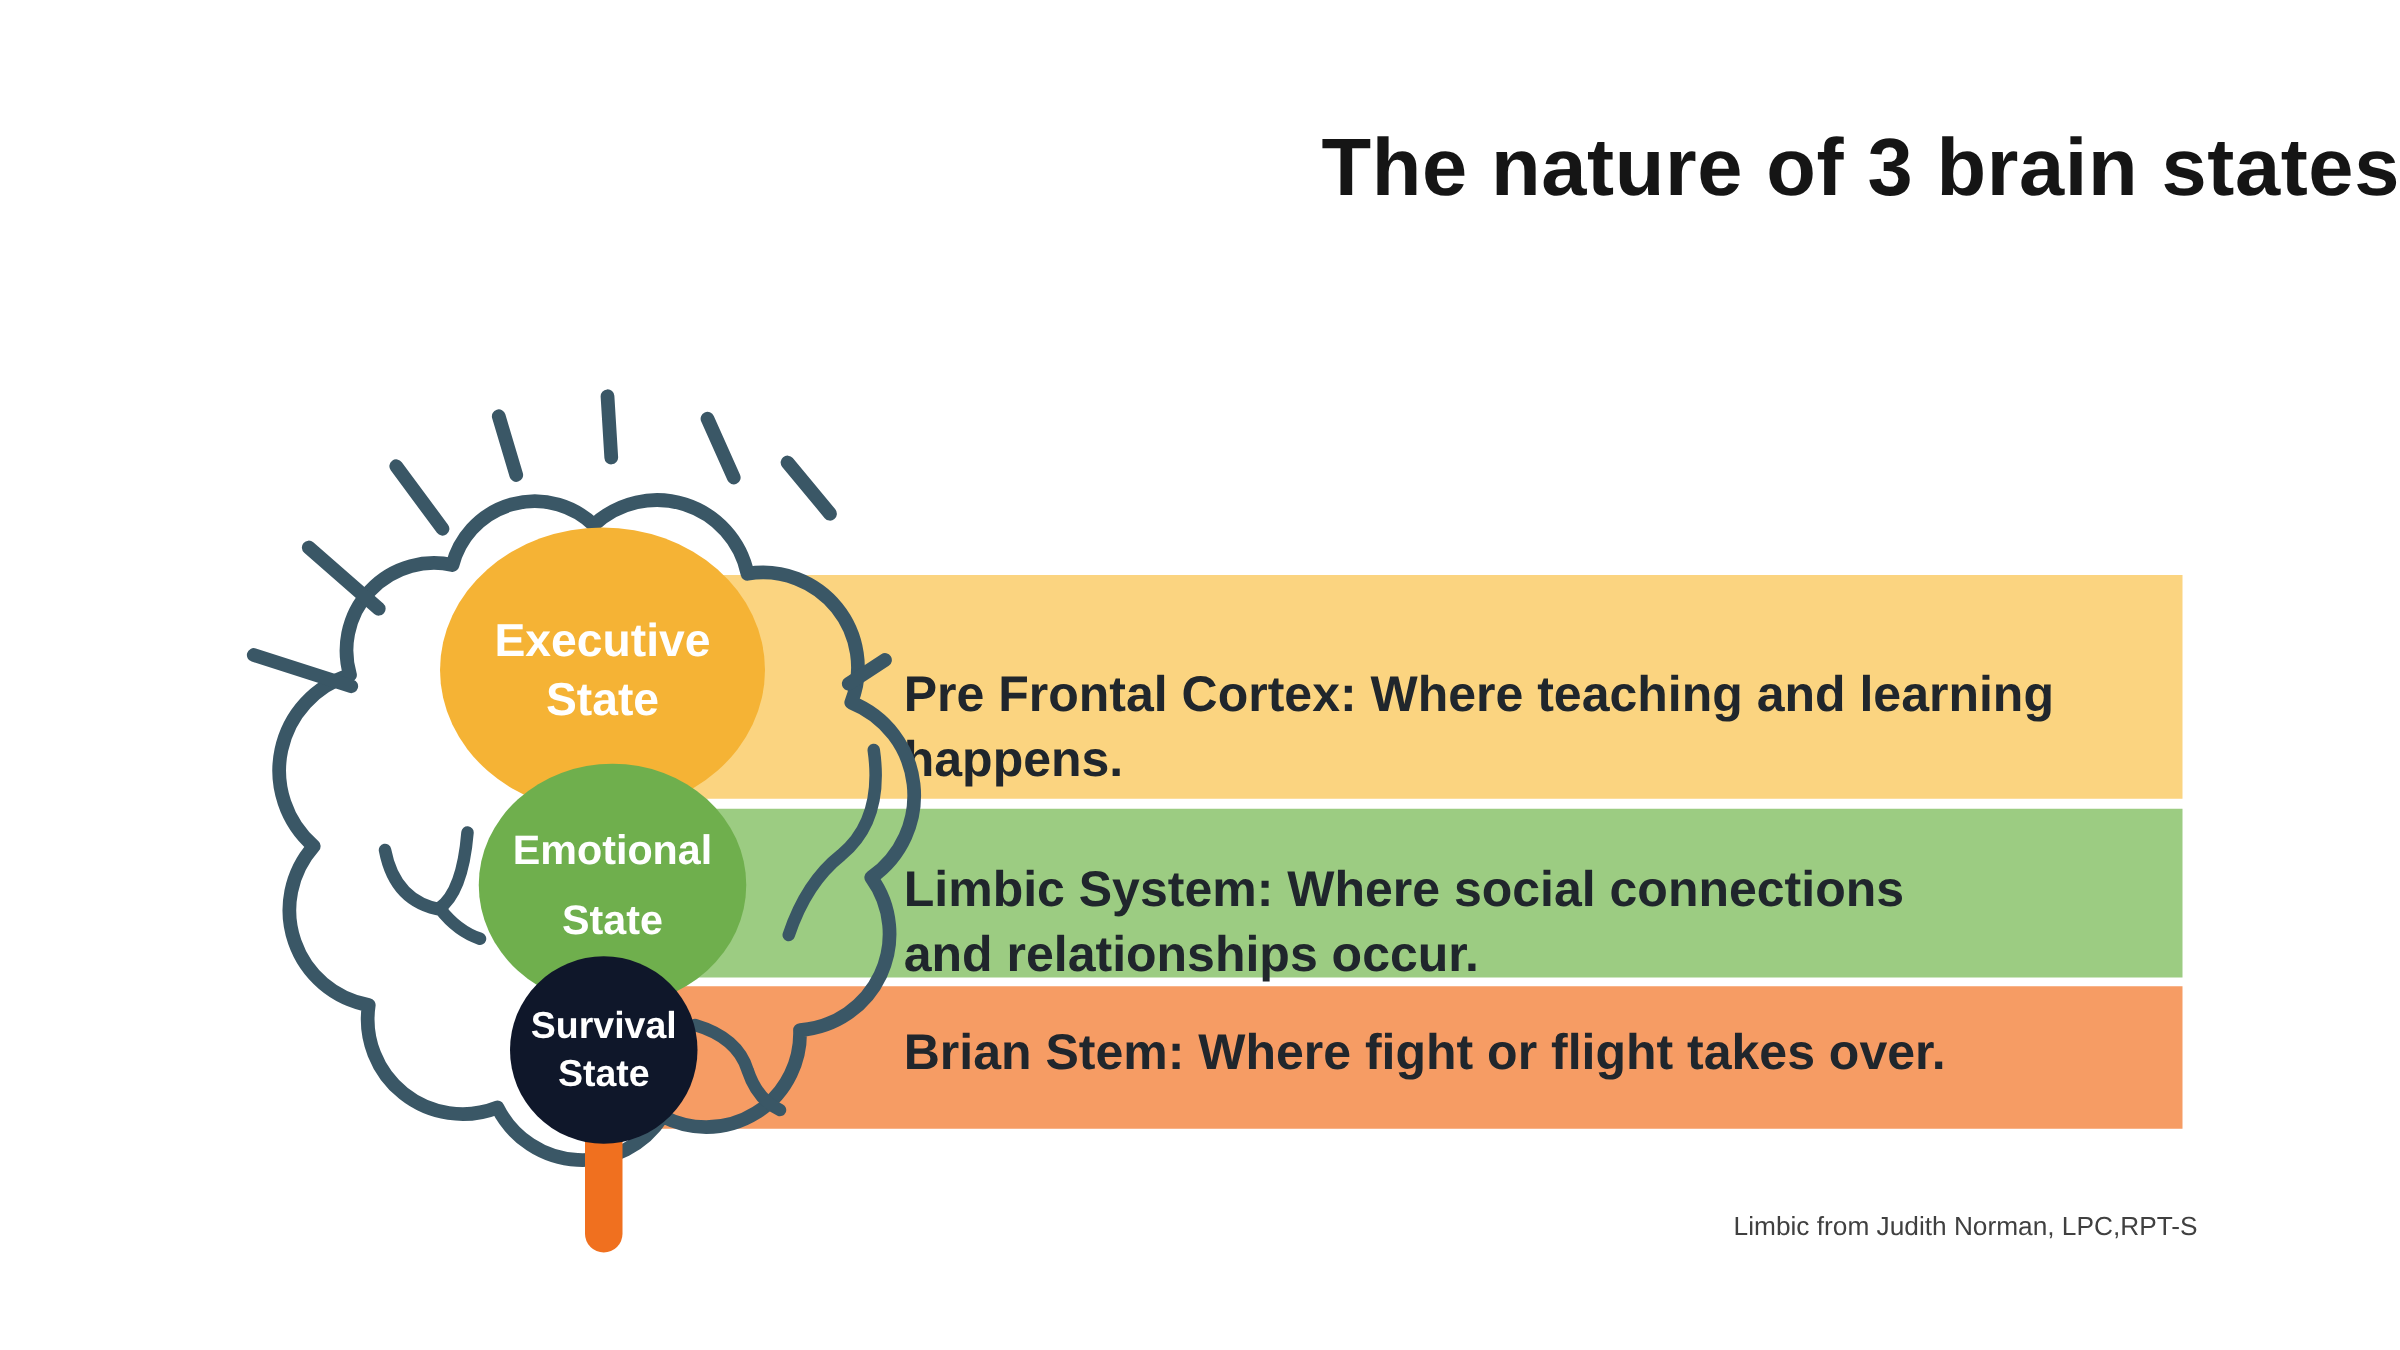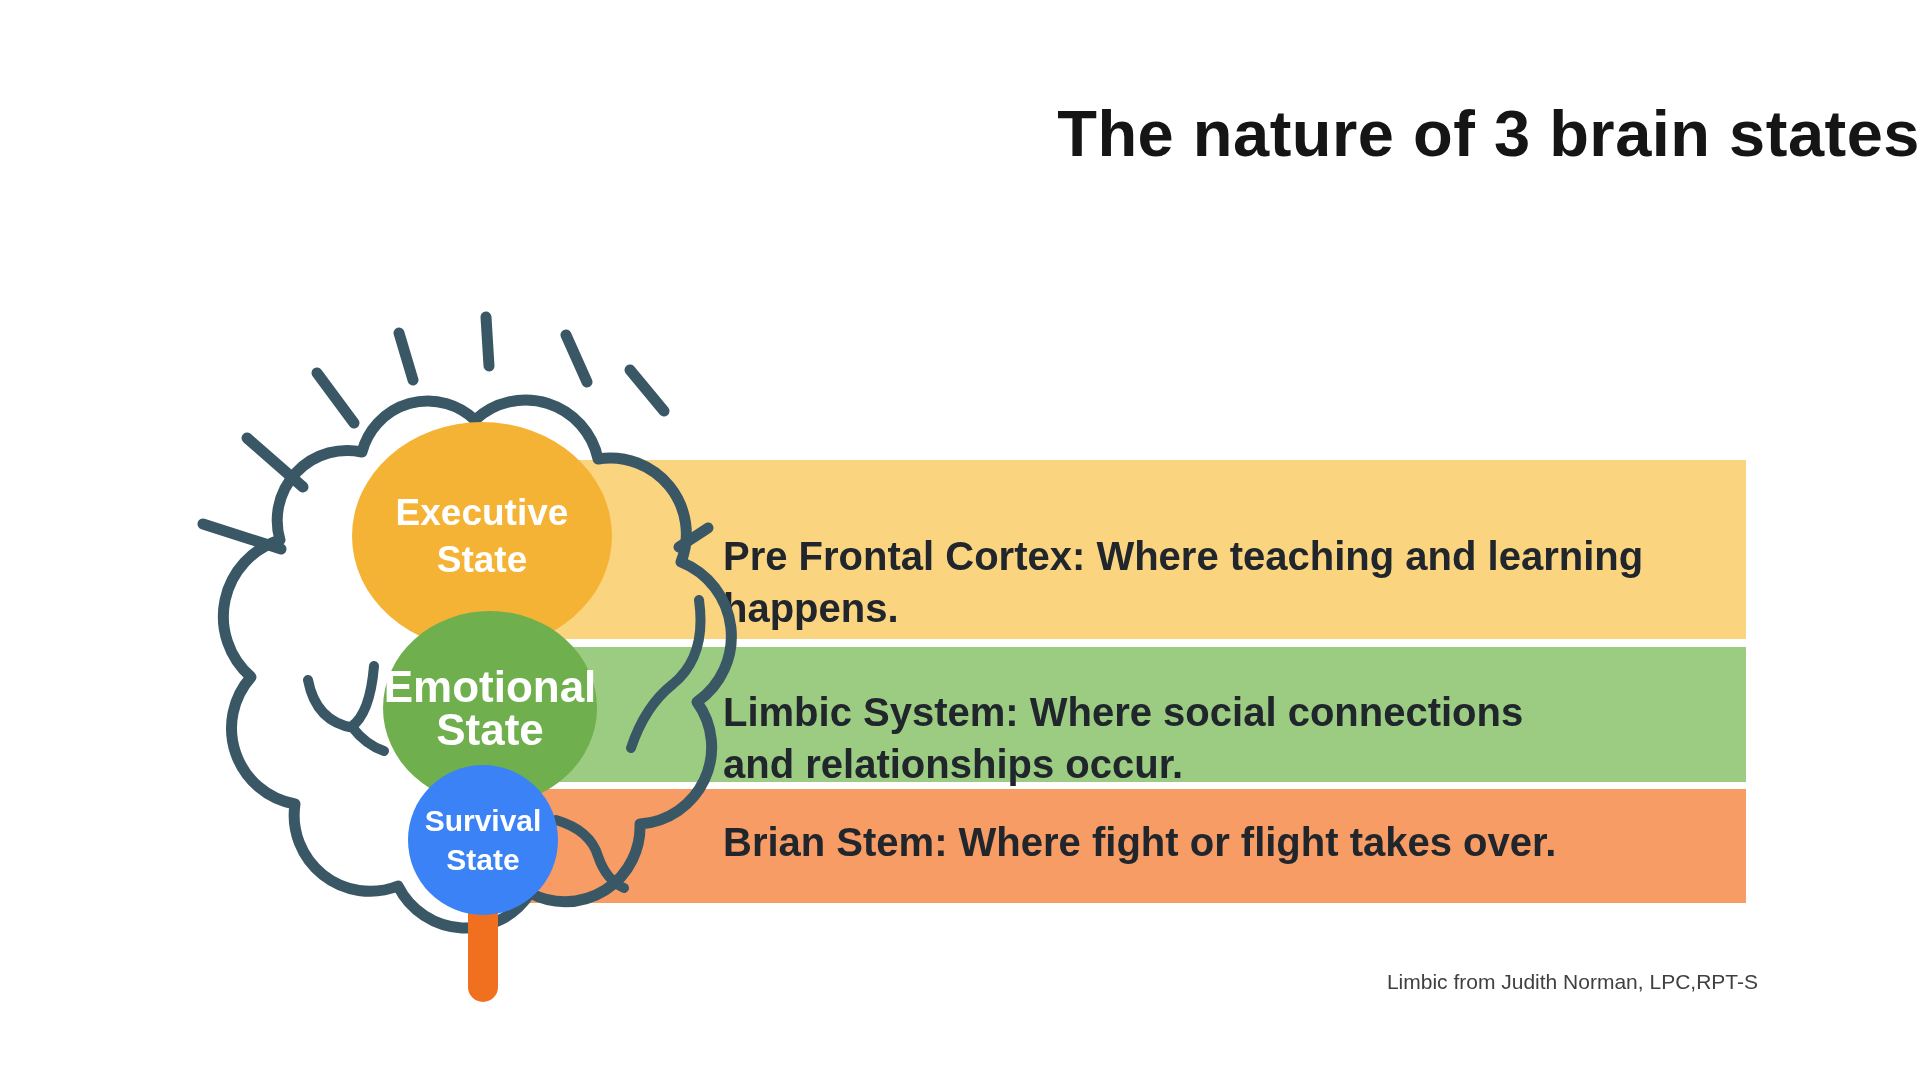--- a/index.html
+++ b/index.html
@@ -61,21 +61,21 @@
     z-index: 3;
   }
   .circle-label {
     color: #ffffff;
     font-weight: 700;
     white-space: pre-line;
   }
   .circle-executive { left: 352px; top: 422px; width: 260px; height: 228px; background: #F5B335; }
   .circle-executive .circle-label { font-size: 37px; line-height: 47px; }
   .circle-emotional { left: 383px; top: 611px; width: 214px; height: 194px; background: #6FAF4D; }
-  .circle-emotional .circle-label { font-size: 44px; line-height: 43px; }
+  .circle-emotional .circle-label { font-size: 33px; line-height: 56px; }
   .circle-survival  { left: 408px; top: 765px; width: 150px; height: 150px; background: #F0701F; }
   .circle-survival .circle-label { font-size: 30px; line-height: 39px; }
   .brain-stem {
     position: absolute;
     left: 468px;
     top: 840px;
     width: 30px;
     height: 162px;
     background: #F0701F;
     border-radius: 0 0 15px 15px;
@@ -149,20 +149,20 @@
   <div class="state-circle circle-executive" style="background: rgb(245, 179, 53);">
     <div class="circle-label" style="color: rgb(255, 255, 255);">Executive
 State</div>
   </div>
 
   <div class="state-circle circle-emotional" style="background: rgb(111, 175, 77);">
     <div class="circle-label" style="color: rgb(255, 255, 255);">Emotional
 State</div>
   </div>
 
-  <div class="state-circle circle-survival" style="background: #3b82f6;">
+  <div class="state-circle circle-survival" style="background: #0f172a;">
     <div class="circle-label" style="color: rgb(255, 255, 255);">Survival
 State</div>
   </div>
 
   <div class="attribution" style="color: rgb(64, 64, 64);">Limbic from Judith Norman, LPC,RPT-S</div>
 
 </div>
 
 </body></html>

